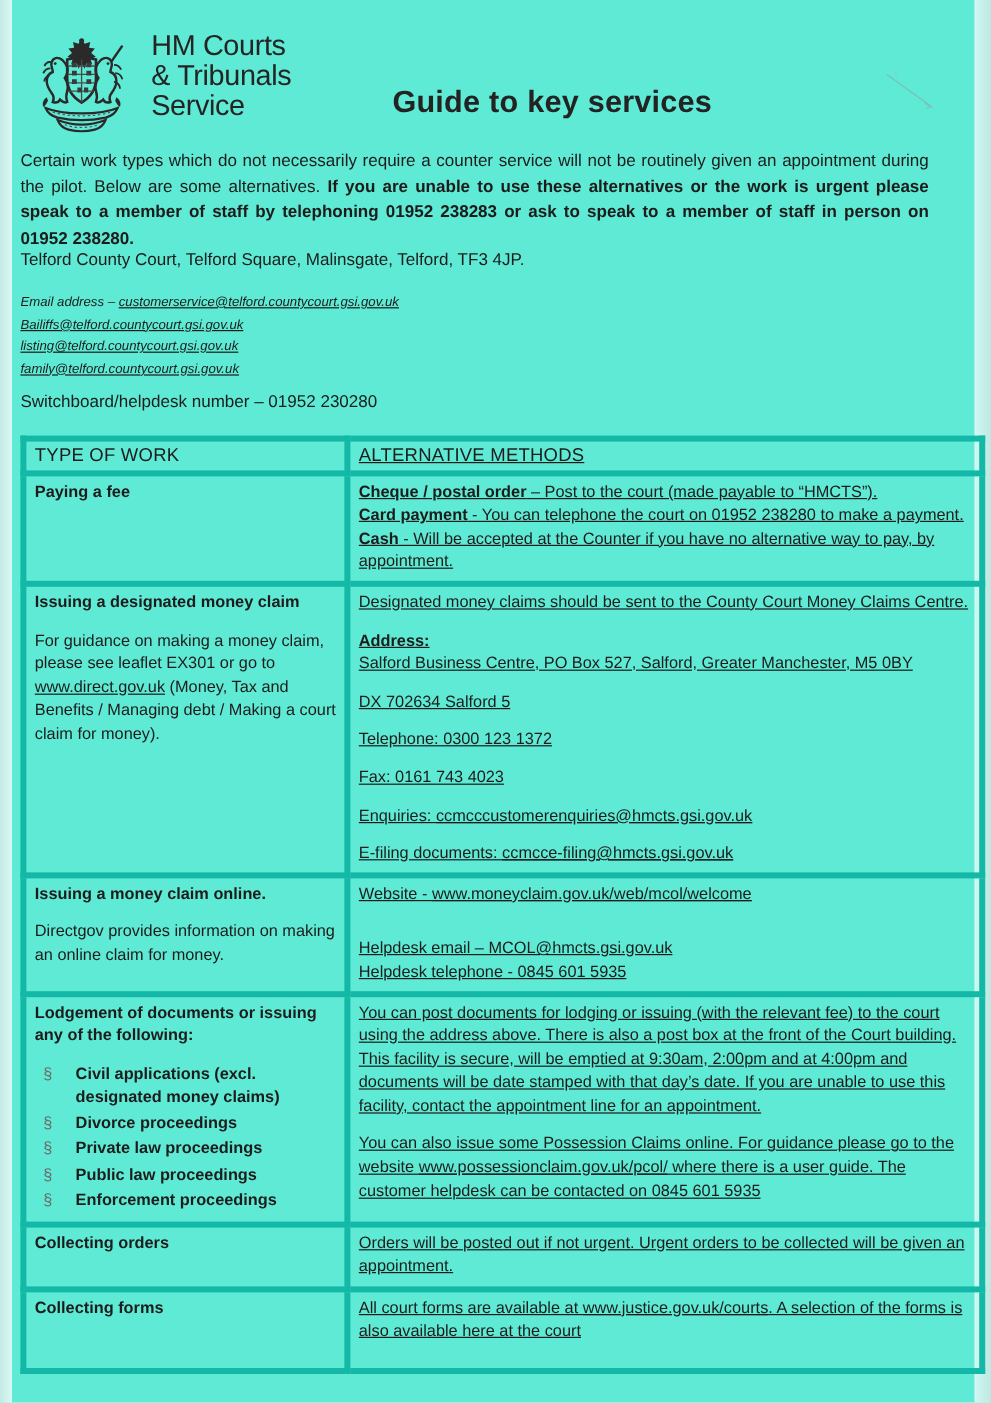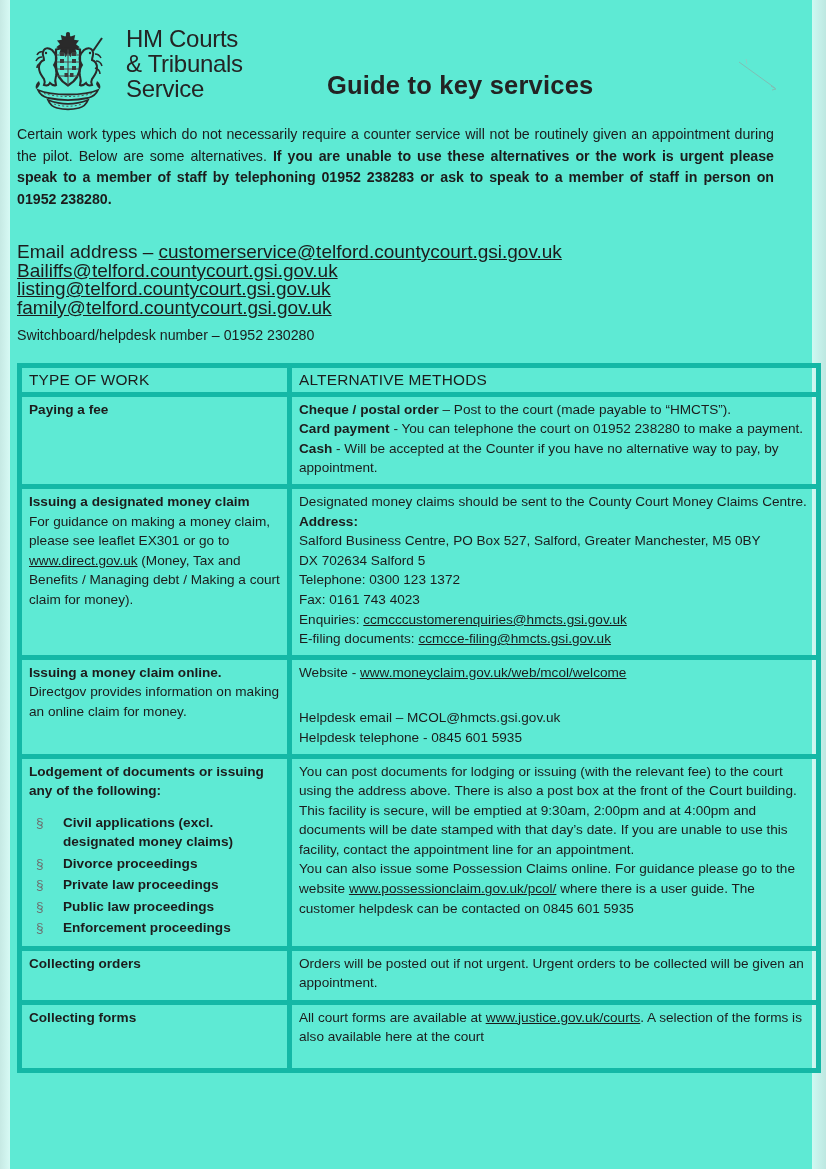--- a/index.html
+++ b/index.html
@@ -93,23 +93,24 @@
     left: 17px;
     top: 209px;
     font-size: 14.2px;
     color: #1c1c1c;
   }
 
   .emails {
     position: absolute;
     left: 17px;
     top: 243px;
-    font-size: 19px;
+    font-size: 11px;
     line-height: 18.6px;
     color: #1c1c1c;
+    font-style: italic;
   }
   .emails .u { text-decoration: underline; }
 
   .switchboard {
     position: absolute;
     left: 17px;
     top: 327px;
     font-size: 14.2px;
     color: #1c1c1c;
   }
@@ -125,32 +126,32 @@
     font-size: 13.6px;
     line-height: 19.6px;
     color: #1c1c1c;
   }
   .tbl td {
     border: 5px solid #14b8a6;
     vertical-align: top;
     padding: 3px 7px 6px 7px;
   }
   .tbl td.c1 { width: 251px; }
-  .tbl td.c2 { width: 510px; }
+  .tbl td.c2 { width: 510px; text-decoration: underline; }
   .tbl .hdr-l, .tbl .hdr-r {
     font-size: 15.4px;
     letter-spacing: .2px;
     padding-top: 2px;
     padding-bottom: 2px;
   }
   .lbl { font-weight: bold; }
   .sub { font-weight: normal; }
   .u { text-decoration: underline; }
   .p { margin: 0; }
-  .p + .p { margin-top: 0; }
+  .p + .p { margin-top: 12px; }
   .tight + .tight { margin-top: 0; }
 
   ul.bullets {
     margin: 12px 0 2px 0;
     padding: 0;
     list-style: none;
   }
   ul.bullets li {
     font-weight: bold;
     position: relative;
@@ -215,20 +216,21 @@
       <div>HM Courts</div>
       <div>&amp; Tribunals</div>
       <div>Service</div>
     </div>
 
     <div class="doc-title">Guide to key services</div>
   </div>
 
   <div class="intro"><span>Certain work types which do not necessarily require a counter service will not be routinely given an appointment during the pilot. Below are some alternatives. </span><b>If you are unable to use these alternatives or the work is urgent please speak to a member of staff by telephoning 01952 238283 or ask to speak to a member of staff in person on 01952 238280.</b></div>
 
+  <div class="addr-line">Telford County Court, Telford Square, Malinsgate, Telford, TF3 4JP.</div>
 
   <div class="emails">
     <div><span>Email address – </span><span class="u">customerservice@telford.countycourt.gsi.gov.uk</span></div>
     <div class="u">Bailiffs@telford.countycourt.gsi.gov.uk</div>
     <div class="u">listing@telford.countycourt.gsi.gov.uk</div>
     <div class="u">family@telford.countycourt.gsi.gov.uk</div>
   </div>
 
   <div class="switchboard">Switchboard/helpdesk number – 01952 230280</div>
 

